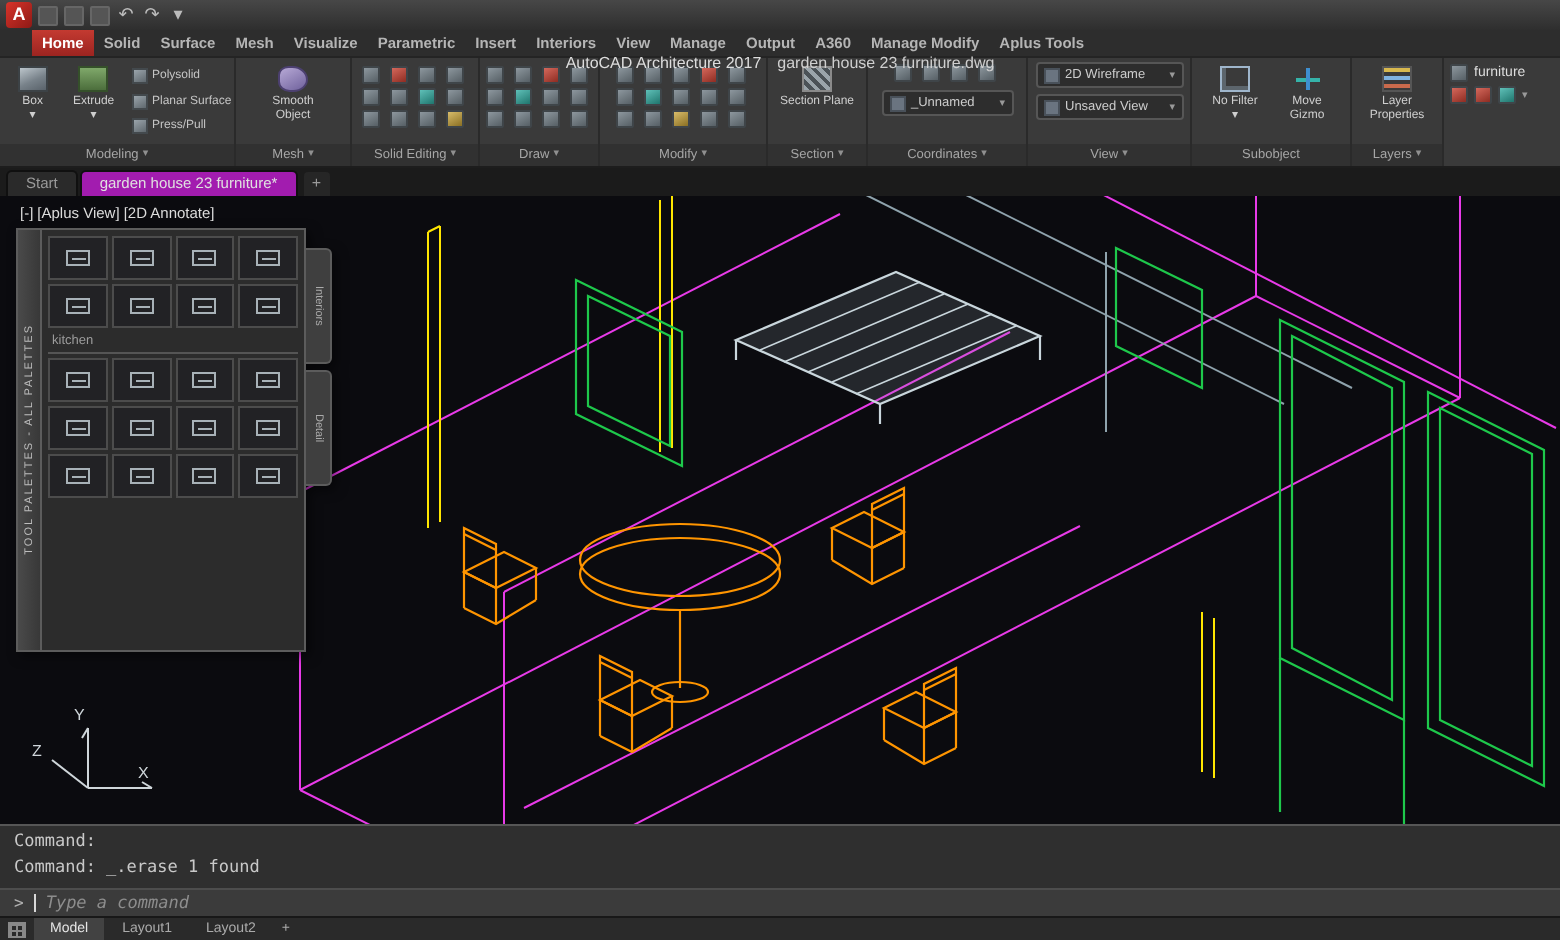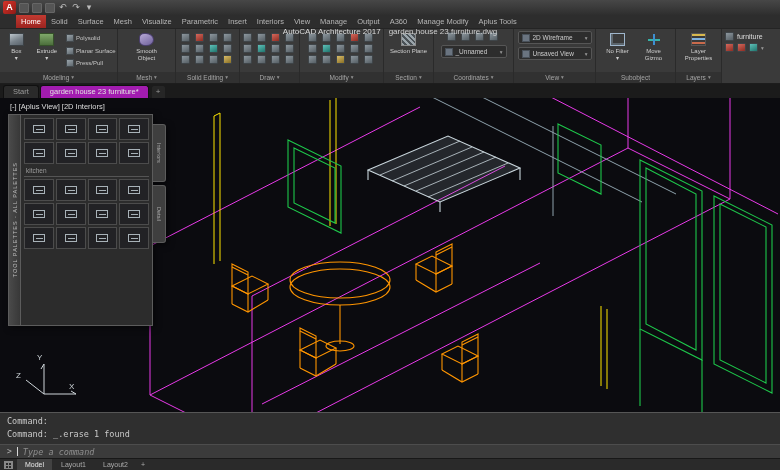--- a/index.html
+++ b/index.html
@@ -18,21 +18,21 @@
   .searchbox { width:128px; height:11px; background:#262626; border:1px solid #5a5a5a; display:flex; align-items:center; gap:3px; padding:0 3px; }
   .search-glass { width:5px; height:5px; border:1px solid #999; border-radius:50%; position:relative; flex:none; }
   .search-glass::after { content:""; position:absolute; width:4px; height:1px; background:#999; right:-3px; bottom:-1px; transform:rotate(45deg); }
   .searchbox input { flex:1; background:transparent; border:none; outline:none; font-size:6.5px; font-style:italic; color:#8f8f8f; font-family:"Liberation Sans",sans-serif; }
   .signin { font-size:7.5px; color:#c4c4c4; }
   .help-icon { font-size:8px; color:#bbb; }
   .winbtn { width:13px; text-align:center; font-size:8px; color:#cfcfcf; }
 
   
   .ribbontabs { height:13px; background:#2d2d2d; display:flex; align-items:stretch; padding-left:16px; font-size:7.5px; color:#b5b5b5; }
-  .rtab { padding:0 5px; line-height:13px; white-space:nowrap; }
+  .rtab { padding:0 5px; line-height:13px; white-space:nowrap;font-weight:bold; }
   .rtab.active { background:linear-gradient(#c33a31,#9c2420); color:#fff; }
 
   
   .ribbon { height:56px; background:#3a3a3a; display:flex; border-top:1px solid #242424; border-bottom:1px solid #1d1d1d; }
   .panel { display:flex; flex-direction:column; border-right:1px solid #2a2a2a; overflow:hidden; }
   .p-body { flex:1; display:flex; gap:2px; padding:2px 3px; align-items:stretch; }
   .p-label { height:11px; line-height:11px; font-size:6.5px; color:#a6a6a6; text-align:center; background:#313131; white-space:nowrap; display:flex; align-items:center; justify-content:center; gap:2px; }
   .p-label .car { font-size:5.5px; color:#909090; }
   .bigbtn { display:flex; flex-direction:column; align-items:center; font-size:6px; color:#cfcfcf; text-align:center; line-height:1.15; padding:1px; border-radius:2px; }
   .bicon { margin:1px 0 2px; flex:none; }
@@ -455,21 +455,21 @@
       <g font-size="8" fill="#cfd6da" font-family="Liberation Sans, sans-serif">
         <text x="69" y="291">X</text>
         <text x="37" y="262">Y</text>
         <text x="16" y="280">Z</text>
       </g>
     </svg>
 
     <div class="vp-controls">
       <span>[-]</span>
       <span>[Aplus View]</span>
-      <span>[2D Interiors]</span>
+      <span>[2D Annotate]</span>
     </div>
 
     <div class="palette">
       <div class="spine">
           <span>TOOL PALETTES - ALL PALETTES</span>
         </div>
       <div class="pbody">
         <div class="thumbrow">
           <div class="thumb">
               <span class="mini"></span>

